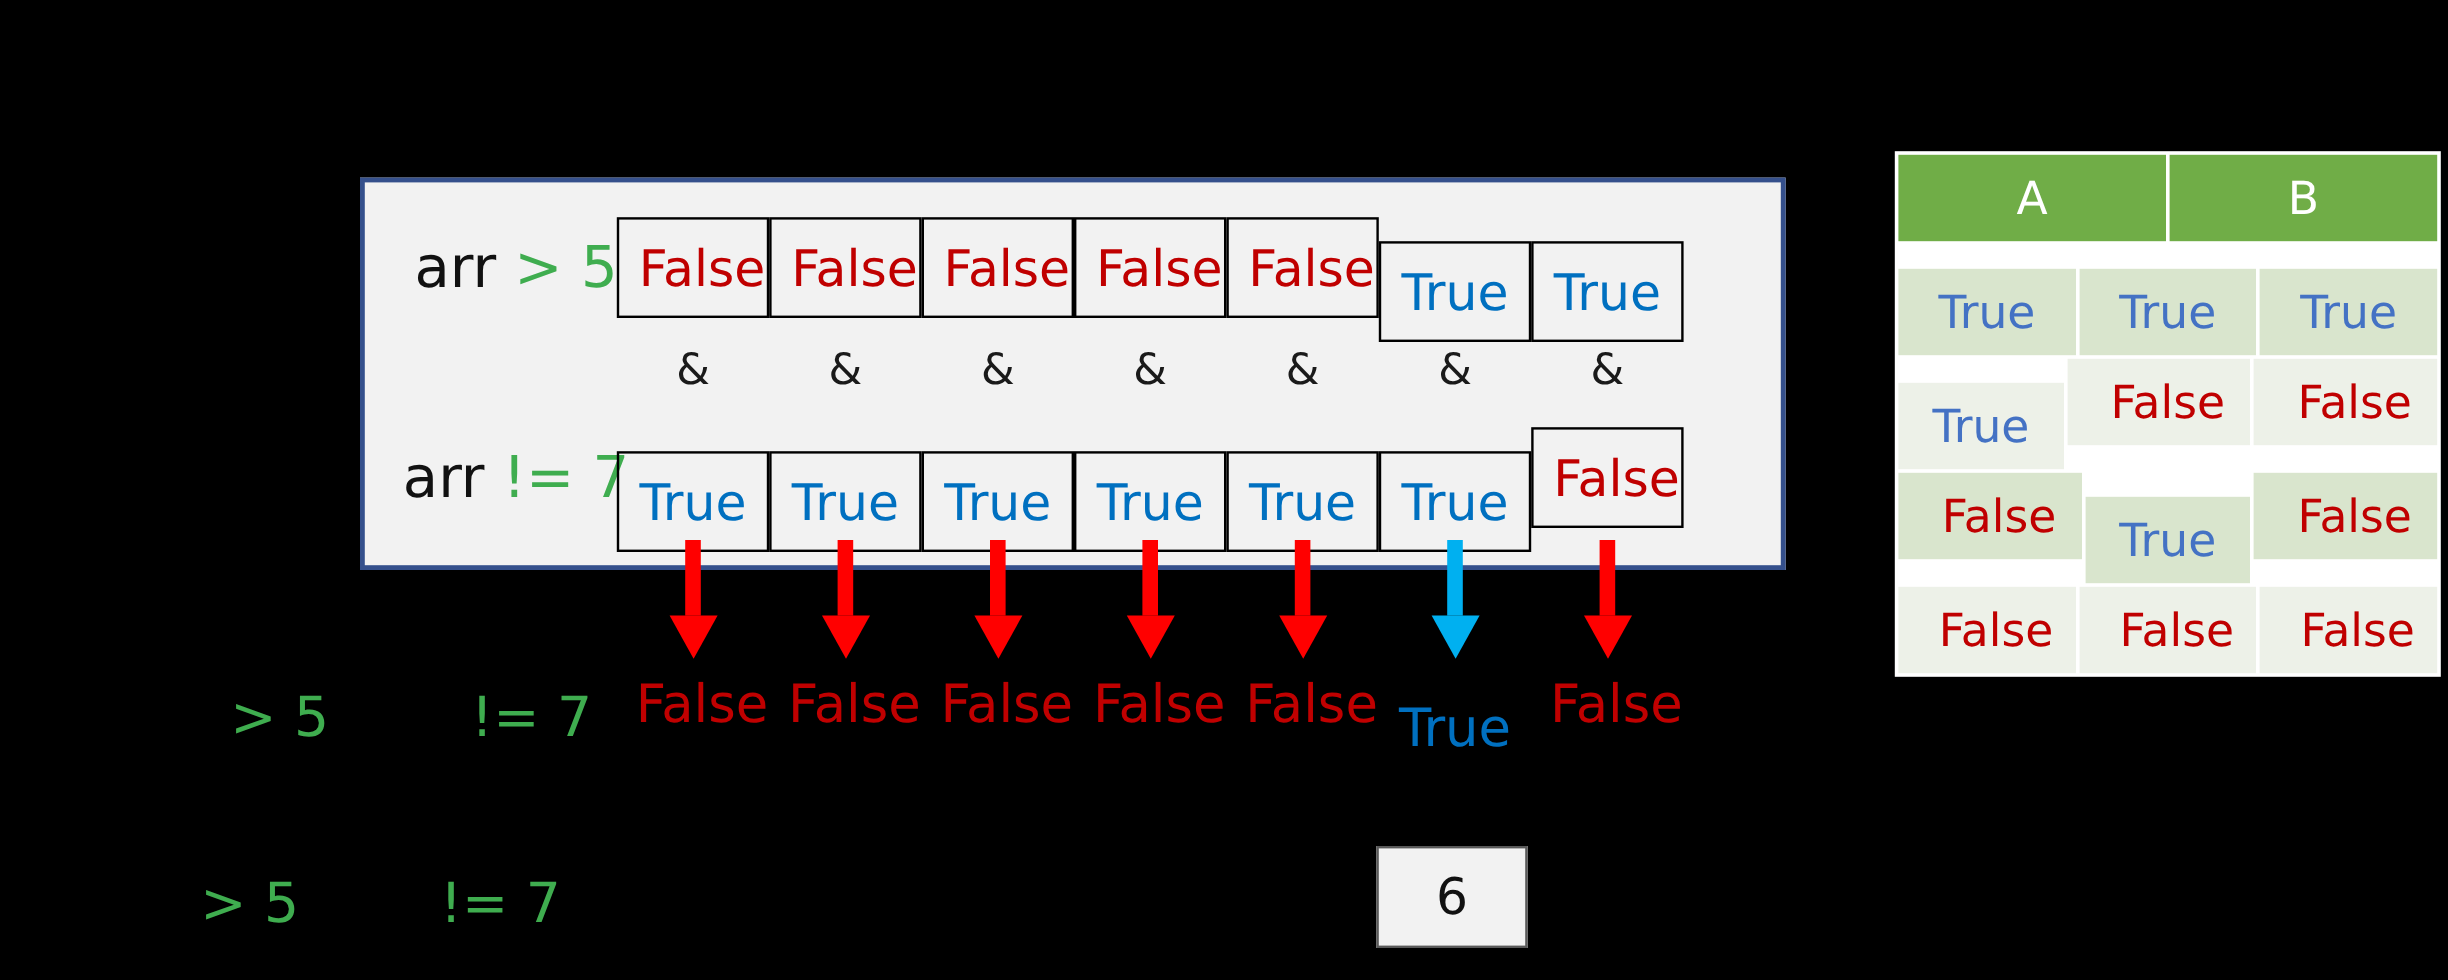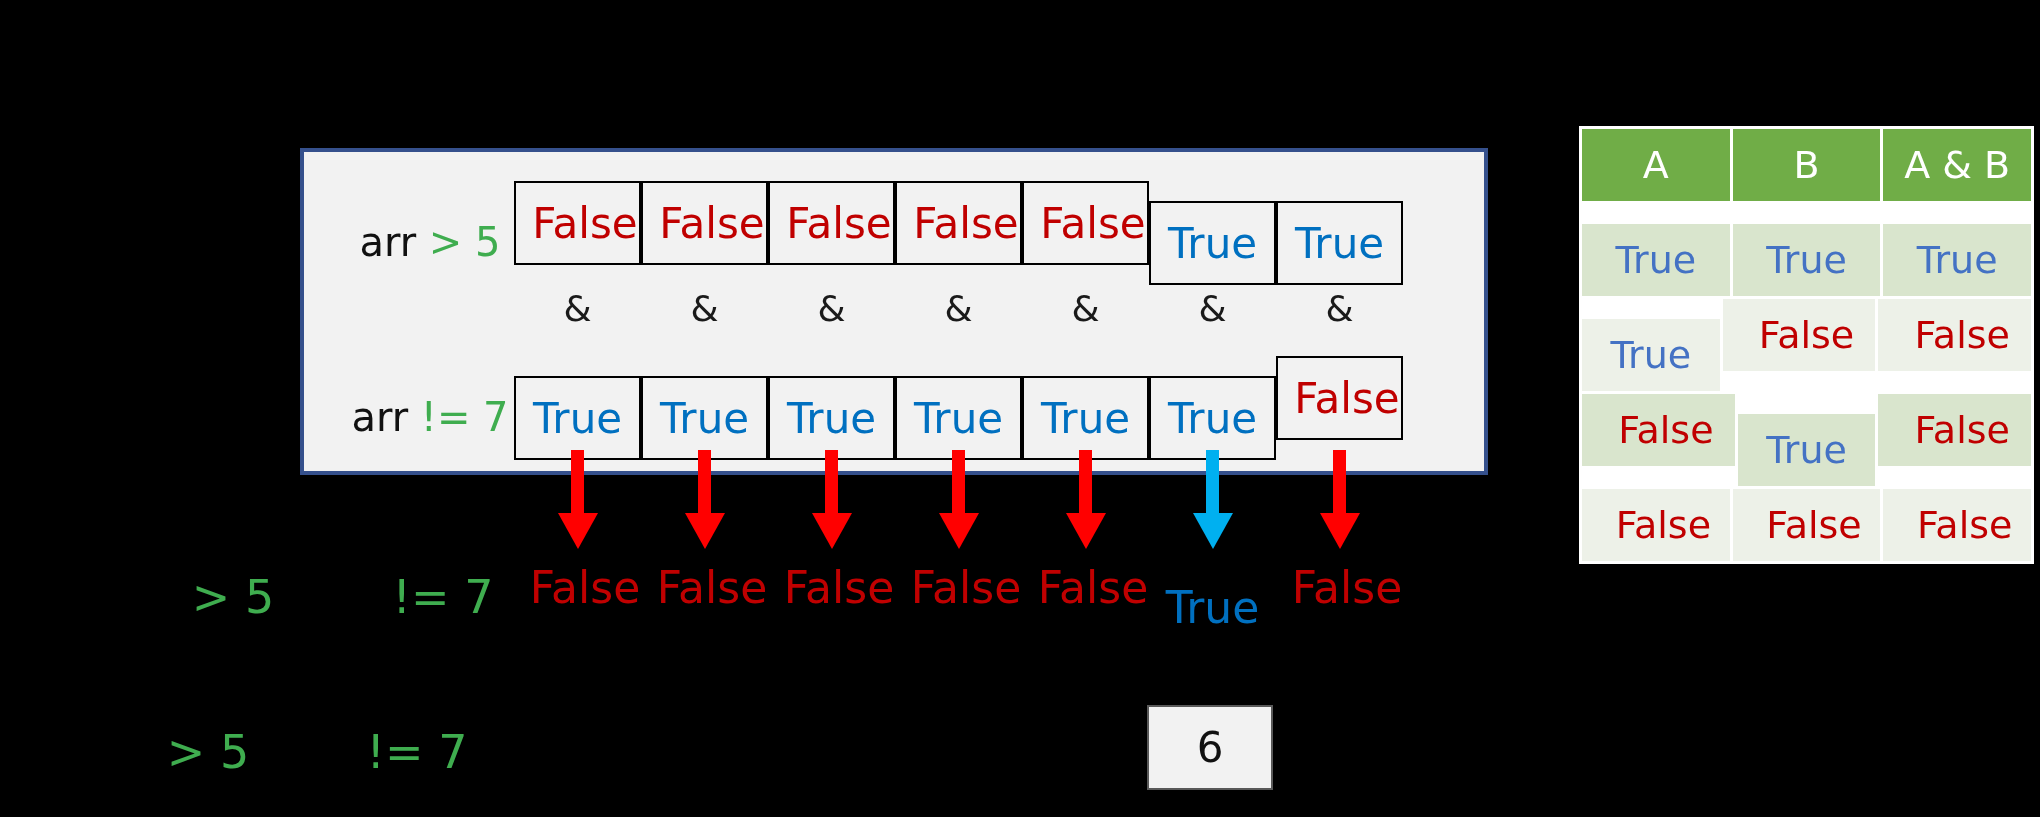--- a/index.html
+++ b/index.html
@@ -10,22 +10,22 @@
 
   
   .panel {
     left: 300px; top: 148px; width: 1188px; height: 327px;
     background: #F2F2F2; border: 4px solid #35508C;
   }
 
   
   .expr-label {
     width: 200px; height: 84px;
-    display: flex; align-items: flex-end; justify-content: center;
-    font-size: 40px; color: #111; white-space: pre;
+    display: flex; align-items: center; justify-content: center;
+    font-size: 48px; color: #111; white-space: pre;
   }
   .expr-label .op { color: #3FAD4F; }
   .expr-row1 { left: 330px; top: 181px; }
   .expr-row2 { left: 330px; top: 356px; }
 
   
   .box-row { left: 514px; display: flex; }
   .box-row1 { top: 181px; }
   .box-row2 { top: 356px; }
   .cellbox {
@@ -200,21 +200,20 @@
 
 <div class="abs green-label bot-gt">&gt; 5</div>
 <div class="abs green-label bot-ne">!= 7</div>
 
 <div class="abs output-box">6</div>
 
 <div class="abs truth-table">
   <div class="trow thead-row">
     <div class="tcell">A</div>
     <div class="tcell">B</div>
-    <div class="tcell">A &amp; B</div>
   </div>
   <div class="trow band-dark">
     <div class="tcell bool t">True</div>
     <div class="tcell bool t">True</div>
     <div class="tcell bool t">True</div>
   </div>
   <div class="trow band-light">
     <div class="tcell bool t">True</div>
     <div class="tcell bool f">False</div>
     <div class="tcell bool f">False</div>

